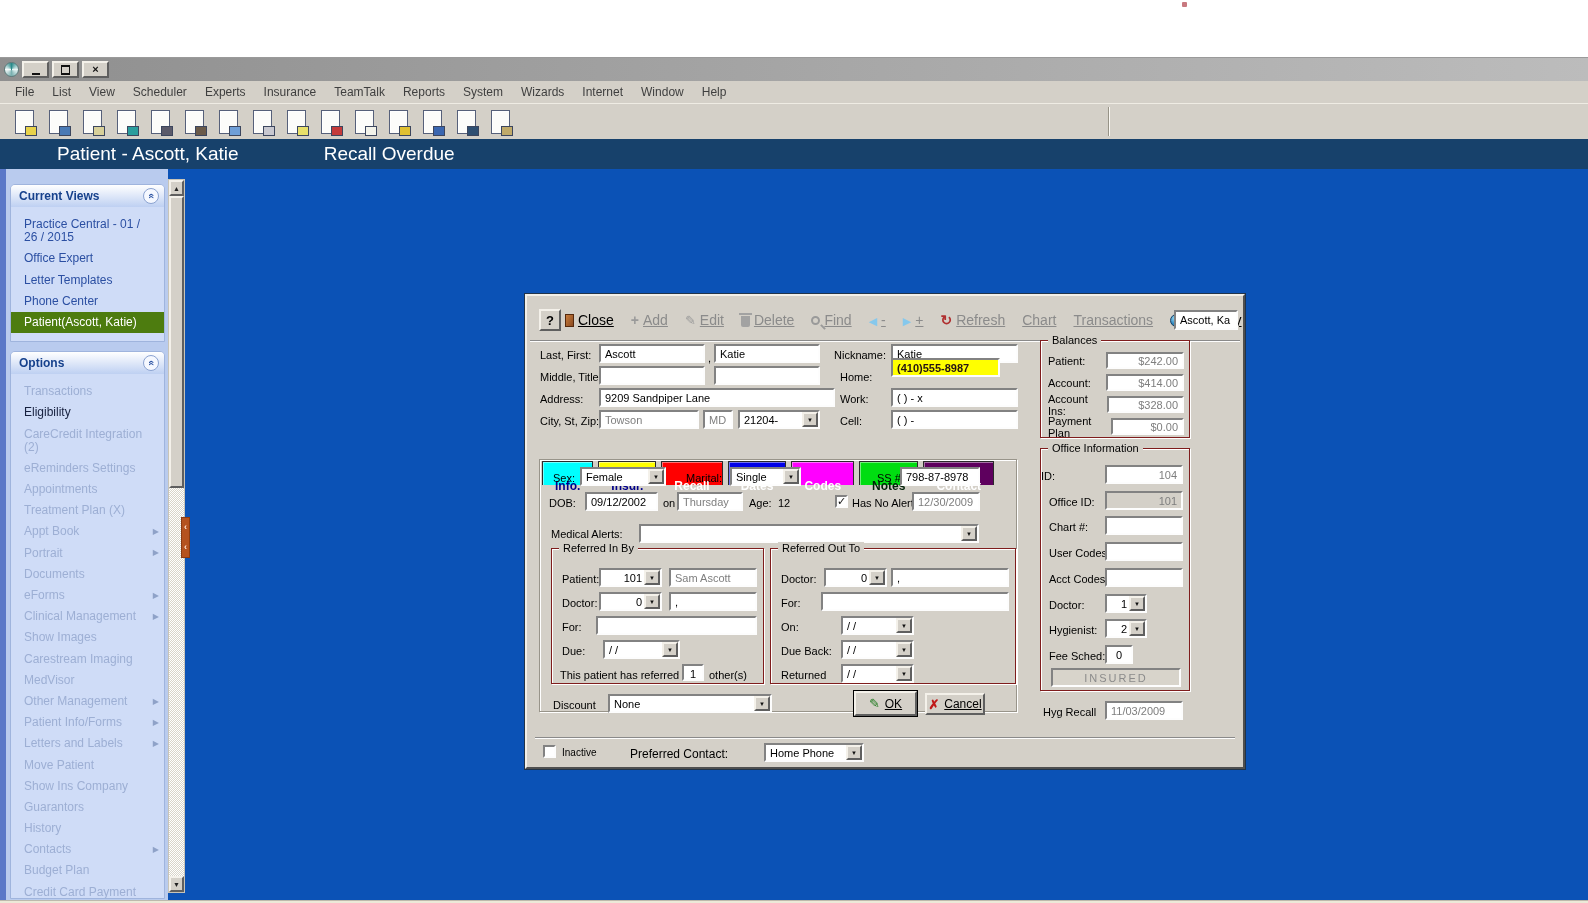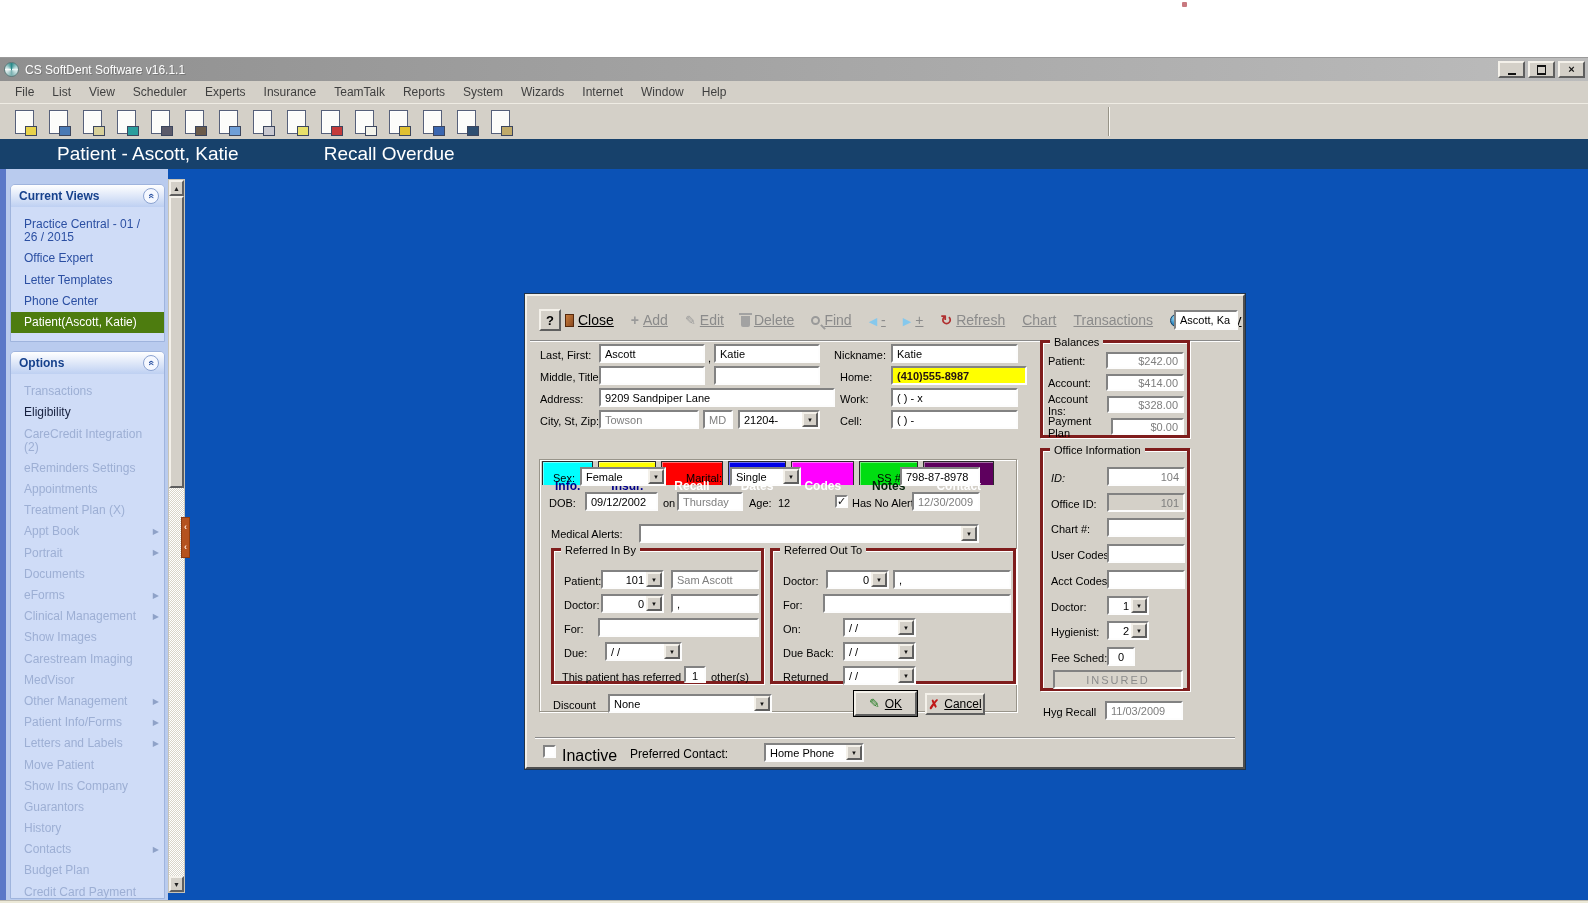--- a/index.html
+++ b/index.html
@@ -64,21 +64,21 @@
   .inp { position:absolute; height:19px; background:#fff; border:2px solid; border-color:#828282 #fdfdfd #fdfdfd #828282; font-size:11px; padding:2px 4px; color:#000; white-space:nowrap; overflow:hidden; }
   .inp.gray { color:#7e7e7e; }
   .inp.graybg { background:#d4d0c8; }
   .inp.ybg { background:#ffff00; color:#241414; font-weight:bold; }
   .inp.rt { text-align:right; }
   .inp.ctr { text-align:center; }
   .combo { position:absolute; height:19px; background:#fff; border:2px solid; border-color:#828282 #fdfdfd #fdfdfd #828282; font-size:11px; color:#000; }
   .combo .cval { position:absolute; left:4px; right:18px; top:2px; white-space:nowrap; overflow:hidden; }
   .combo .cval.rt { text-align:right; }
   .combo .cbtn { position:absolute; top:0; right:0; bottom:0; width:16px; background:#d4d0c8; border:2px solid; border-color:#f4f1ea #5f5f5f #5f5f5f #f4f1ea; display:flex; align-items:center; justify-content:center; font-size:6px; color:#111; padding:0; }
-  .grp { position:absolute; border:3px solid #7f1d1d; box-shadow:inset 1px 1px 0 #fff, 1px 1px 0 #fff; }
+  .grp { position:absolute; border:1px solid #7f1d1d; box-shadow:inset 1px 1px 0 #fff, 1px 1px 0 #fff; }
   .grp > .legend { position:absolute; top:-7px; left:7px; background:#d4d0c8; padding:0 4px; font-size:11px; }
   .cbx { position:absolute; width:13px; height:13px; background:#fff; border:2px solid; border-color:#828282 #fdfdfd #fdfdfd #828282; font-size:11px; line-height:9px; text-align:center; color:#111; padding:0; }
   .hsep { position:absolute; height:2px; border-top:1px solid #8a8a8a; border-bottom:1px solid #fdfdfd; }
 
   
   .dlg-help { position:absolute; left:12px; top:13px; width:22px; height:22px; background:#d4d0c8; border:2px solid; border-color:#f4f1ea #5f5f5f #5f5f5f #f4f1ea; font-weight:bold; font-size:13px; display:flex; align-items:center; justify-content:center; padding:0; }
   .dlg-tbar { position:absolute; left:36px; top:12px; height:24px; display:flex; align-items:center; gap:13px; }
   .dlg-tb-btn { display:inline-flex; align-items:center; gap:4px; font-size:14px; color:#000; background:transparent; border:none; padding:2px 2px; white-space:nowrap; }
   .dlg-tb-btn[data-state="disabled"] { color:#8b8b8b; }
   .dlg-tb-btn .lbl-u { text-decoration:underline; text-decoration-thickness:1px; }
@@ -117,21 +117,20 @@
 </head>
 <body>
 
 <div id="app">
   <div class="artifact"></div>
 
   <div class="win">
 
     <div class="titlebar">
       <span class="logo"></span>
-      <span class="title-text">CS SoftDent Software v16.1.1</span>
       <button class="win-btn">
           <span class="glyph-min"></span>
         </button>
       <button class="win-btn">
           <span class="glyph-restore"></span>
         </button>
       <button class="win-btn">
           <span>×</span>
         </button>
     </div>
@@ -516,21 +515,21 @@
         <div class="inp" style="left:72px;top:48px;width:106px;">Ascott</div>
         <span class="lbl" style="left:181px;top:56px;">,</span>
         <div class="inp" style="left:187px;top:48px;width:106px;">Katie</div>
         <span class="lbl" style="left:307px;top:53px;">Nickname:</span>
         <div class="inp" style="left:364px;top:48px;width:127px;">Katie</div>
 
         <span class="lbl" style="left:13px;top:75px;">Middle, Title:</span>
         <div class="inp" style="left:72px;top:70px;width:106px;"></div>
         <div class="inp" style="left:187px;top:70px;width:106px;"></div>
         <span class="lbl" style="left:313px;top:75px;">Home:</span>
-        <div class="inp ybg" style="left:364px;top:70px;width:136px;">(410)555-8987</div>
+        <div class="inp ybg" style="left:364px;top:62px;width:109px;">(410)555-8987</div>
 
         <span class="lbl" style="left:13px;top:97px;">Address:</span>
         <div class="inp" style="left:72px;top:92px;width:236px;">9209 Sandpiper Lane</div>
         <span class="lbl" style="left:313px;top:97px;">Work:</span>
         <div class="inp" style="left:364px;top:92px;width:127px;">( )  -      x</div>
 
         <span class="lbl" style="left:13px;top:119px;">City, St, Zip:</span>
         <div class="inp gray" style="left:72px;top:114px;width:100px;">Towson</div>
         <div class="inp gray" style="left:176px;top:114px;width:30px;">MD</div>
         <div class="combo" style="left:211px;top:114px;width:82px;">
@@ -699,21 +698,21 @@
           <span class="ok-pencil">✎</span>
           <span class="u">OK</span>
         </button>
         <button class="btn" style="left:398px;top:397px;width:60px;height:22px;">
           <span class="cancel-x">✗</span>
           <span class="u">Cancel</span>
         </button>
 
         <div class="grp" style="left:513px;top:152px;width:150px;height:243px;">
           <span class="legend">Office Information</span>
-          <span class="lbl" style="left:8px;top:21px;font-style:italic;">ID:</span>
+          <span class="lbl" style="left:0;top:21px;">ID:</span>
           <div class="inp gray rt" style="left:64px;top:16px;width:78px;">104</div>
           <span class="lbl" style="left:8px;top:47px;">Office ID:</span>
           <div class="inp gray graybg rt" style="left:64px;top:42px;width:78px;">101</div>
           <span class="lbl" style="left:8px;top:72px;">Chart #:</span>
           <div class="inp" style="left:64px;top:67px;width:78px;"></div>
           <span class="lbl" style="left:8px;top:98px;">User Codes:</span>
           <div class="inp" style="left:64px;top:93px;width:78px;"></div>
           <span class="lbl" style="left:8px;top:124px;">Acct Codes:</span>
           <div class="inp" style="left:64px;top:119px;width:78px;"></div>
           <span class="lbl" style="left:8px;top:150px;">Doctor:</span>
@@ -732,21 +731,21 @@
           </div>
           <span class="lbl" style="left:8px;top:201px;">Fee Sched:</span>
           <div class="inp ctr" style="left:64px;top:196px;width:28px;">0</div>
           <div class="insured-box" style="left:10px;top:219px;width:130px;height:19px;">INSURED</div>
         </div>
         <span class="lbl" style="left:516px;top:410px;">Hyg Recall</span>
         <div class="inp gray" style="left:578px;top:405px;width:78px;">11/03/2009</div>
 
         <div class="hsep" style="left:8px;top:441px;width:700px;"></div>
         <button class="cbx" style="left:16px;top:449px;"></button>
-        <span class="lbl" style="left:35px;top:451px;font-size:16px;">Inactive</span>
+        <span class="lbl" style="left:35px;top:451px;font-size:10px;">Inactive</span>
         <span class="lbl" style="left:103px;top:451px;font-size:12px;">Preferred Contact:</span>
         <div class="combo" style="left:193px;top:447px;width:100px;margin-left:44px;">
           <span class="cval">Home Phone</span>
           <button class="cbtn">
               <span>▼</span>
             </button>
         </div>
       </div>
 
     </div>

